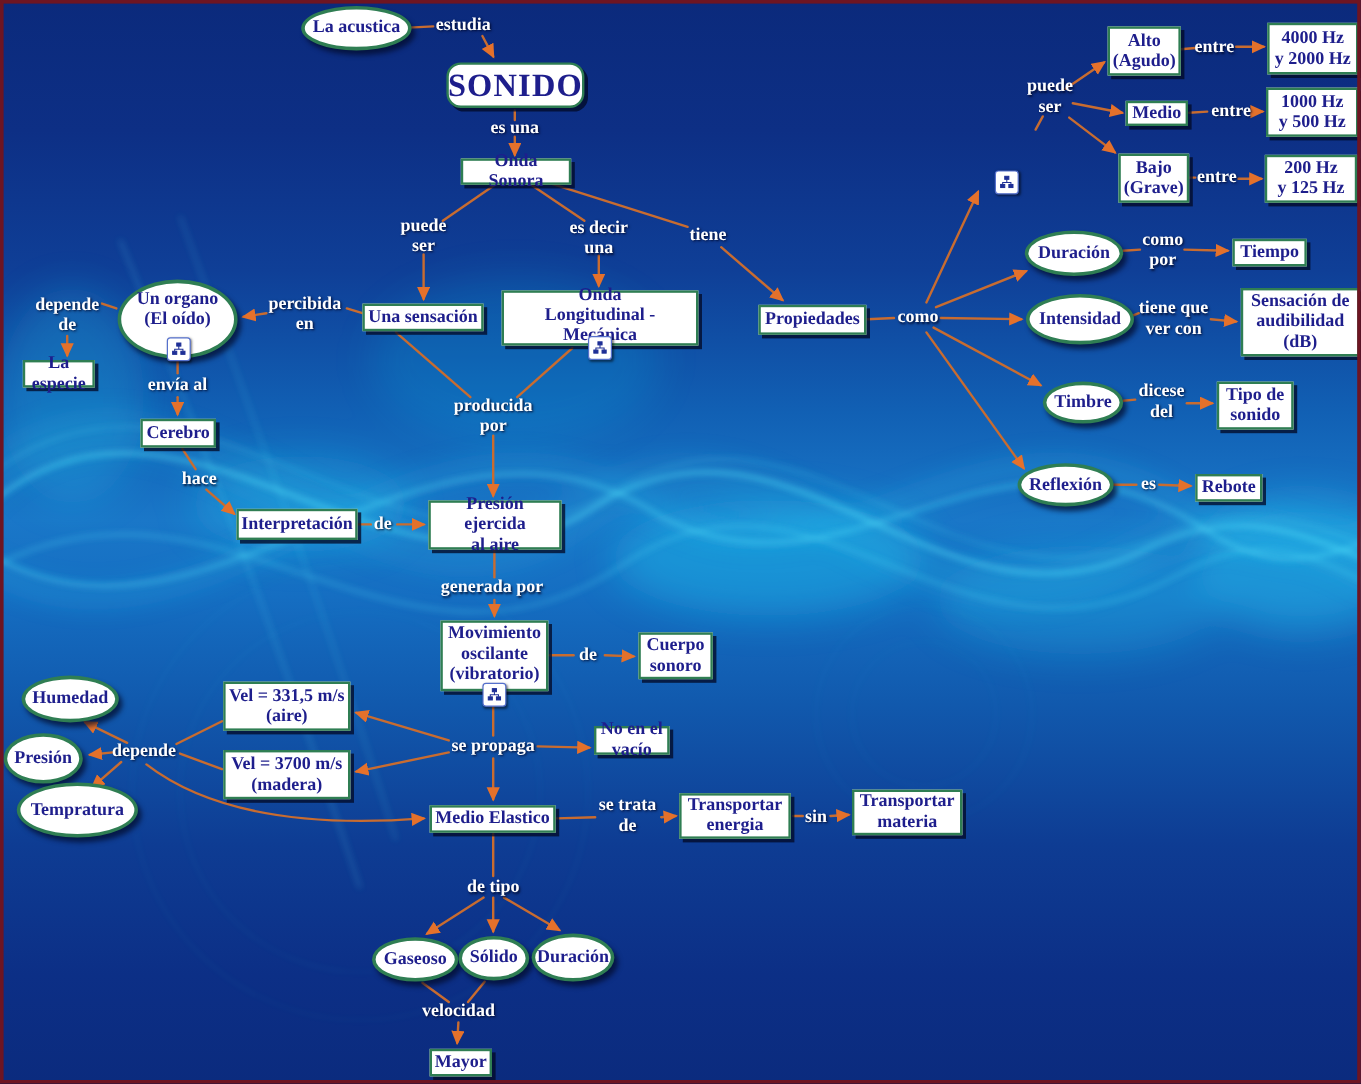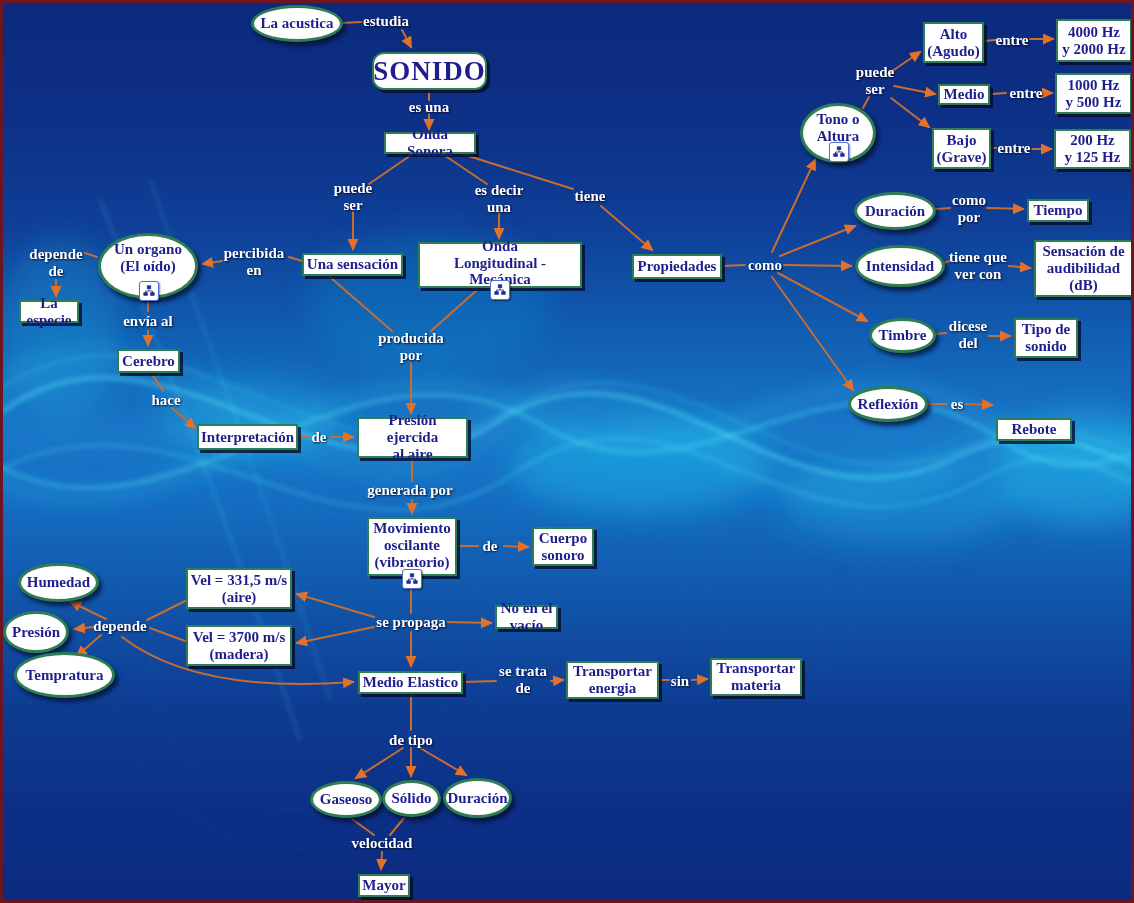--- a/index.html
+++ b/index.html
@@ -213,22 +213,20 @@
   <div class="node box" style="left:19px;top:300px;width:60px;height:23px">La especie</div>
   <div class="node box" style="left:117px;top:349px;width:63px;height:24px">Cerebro</div>
   <div class="node box" style="left:197px;top:424px;width:101px;height:26px">Interpretación</div>
   <div class="node box" style="left:357px;top:417px;width:111px;height:41px">Presión ejercida
 al aire</div>
   <div class="node box" style="left:367px;top:517px;width:90px;height:59px;padding-bottom:2px">Movimiento
 oscilante
 (vibratorio)</div>
   <div class="node box" style="left:532px;top:527px;width:62px;height:39px">Cuerpo
 sonoro</div>
-  <div class="node ellipse pad-b10" style="left:800px;top:103px;width:76px;height:60px">Tono o
-Altura</div>
   <div class="node box" style="left:923px;top:22px;width:61px;height:41px">Alto
 (Agudo)</div>
   <div class="node box" style="left:1056px;top:19px;width:76px;height:43px">4000 Hz
 y 2000 Hz</div>
   <div class="node box" style="left:938px;top:84px;width:52px;height:21px">Medio</div>
   <div class="node box" style="left:1055px;top:73px;width:77px;height:41px">1000 Hz
 y 500 Hz</div>
   <div class="node box" style="left:932px;top:128px;width:59px;height:41px">Bajo
 (Grave)</div>
   <div class="node box" style="left:1054px;top:129px;width:77px;height:40px">200 Hz
@@ -236,21 +234,21 @@
   <div class="node ellipse" style="left:854px;top:192px;width:82px;height:38px">Duración</div>
   <div class="node box" style="left:1027px;top:199px;width:62px;height:23px">Tiempo</div>
   <div class="node ellipse" style="left:855px;top:245px;width:90px;height:42px">Intensidad</div>
   <div class="node box" style="left:1034px;top:240px;width:99px;height:57px">Sensación de
 audibilidad
 (dB)</div>
   <div class="node ellipse" style="left:869px;top:318px;width:67px;height:35px">Timbre</div>
   <div class="node box" style="left:1014px;top:318px;width:64px;height:40px">Tipo de
 sonido</div>
   <div class="node ellipse" style="left:848px;top:386px;width:80px;height:36px">Reflexión</div>
-  <div class="node box" style="left:996px;top:418px;width:76px;height:23px">Rebote</div>
+  <div class="node box" style="left:996px;top:395px;width:56px;height:23px">Rebote</div>
   <div class="node ellipse" style="left:18px;top:563px;width:81px;height:39px">Humedad</div>
   <div class="node ellipse" style="left:3px;top:611px;width:66px;height:42px">Presión</div>
   <div class="node ellipse" style="left:14px;top:652px;width:101px;height:46px">Tempratura</div>
   <div class="node box" style="left:186px;top:568px;width:106px;height:41px">Vel = 331,5 m/s
 (aire)</div>
   <div class="node box" style="left:186px;top:625px;width:106px;height:41px">Vel = 3700 m/s
 (madera)</div>
   <div class="node box" style="left:495px;top:605px;width:63px;height:24px">No en el
 vacío</div>
   <div class="node box" style="left:358px;top:671px;width:105px;height:23px">Medio Elastico</div>

